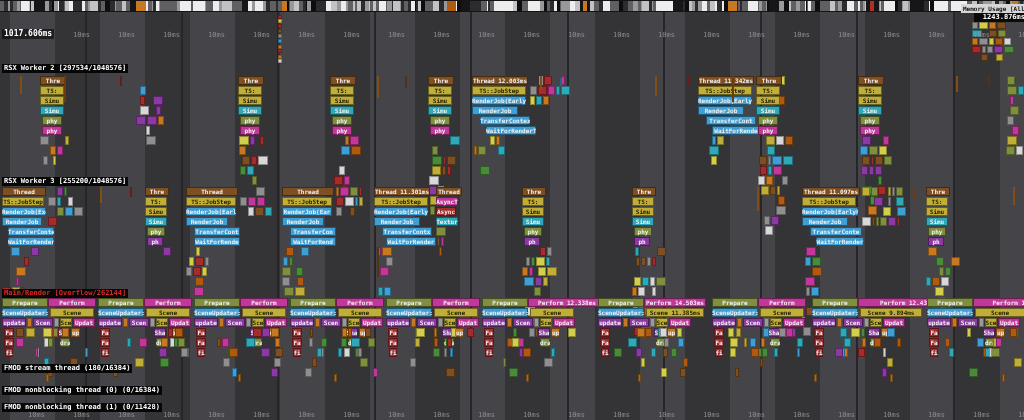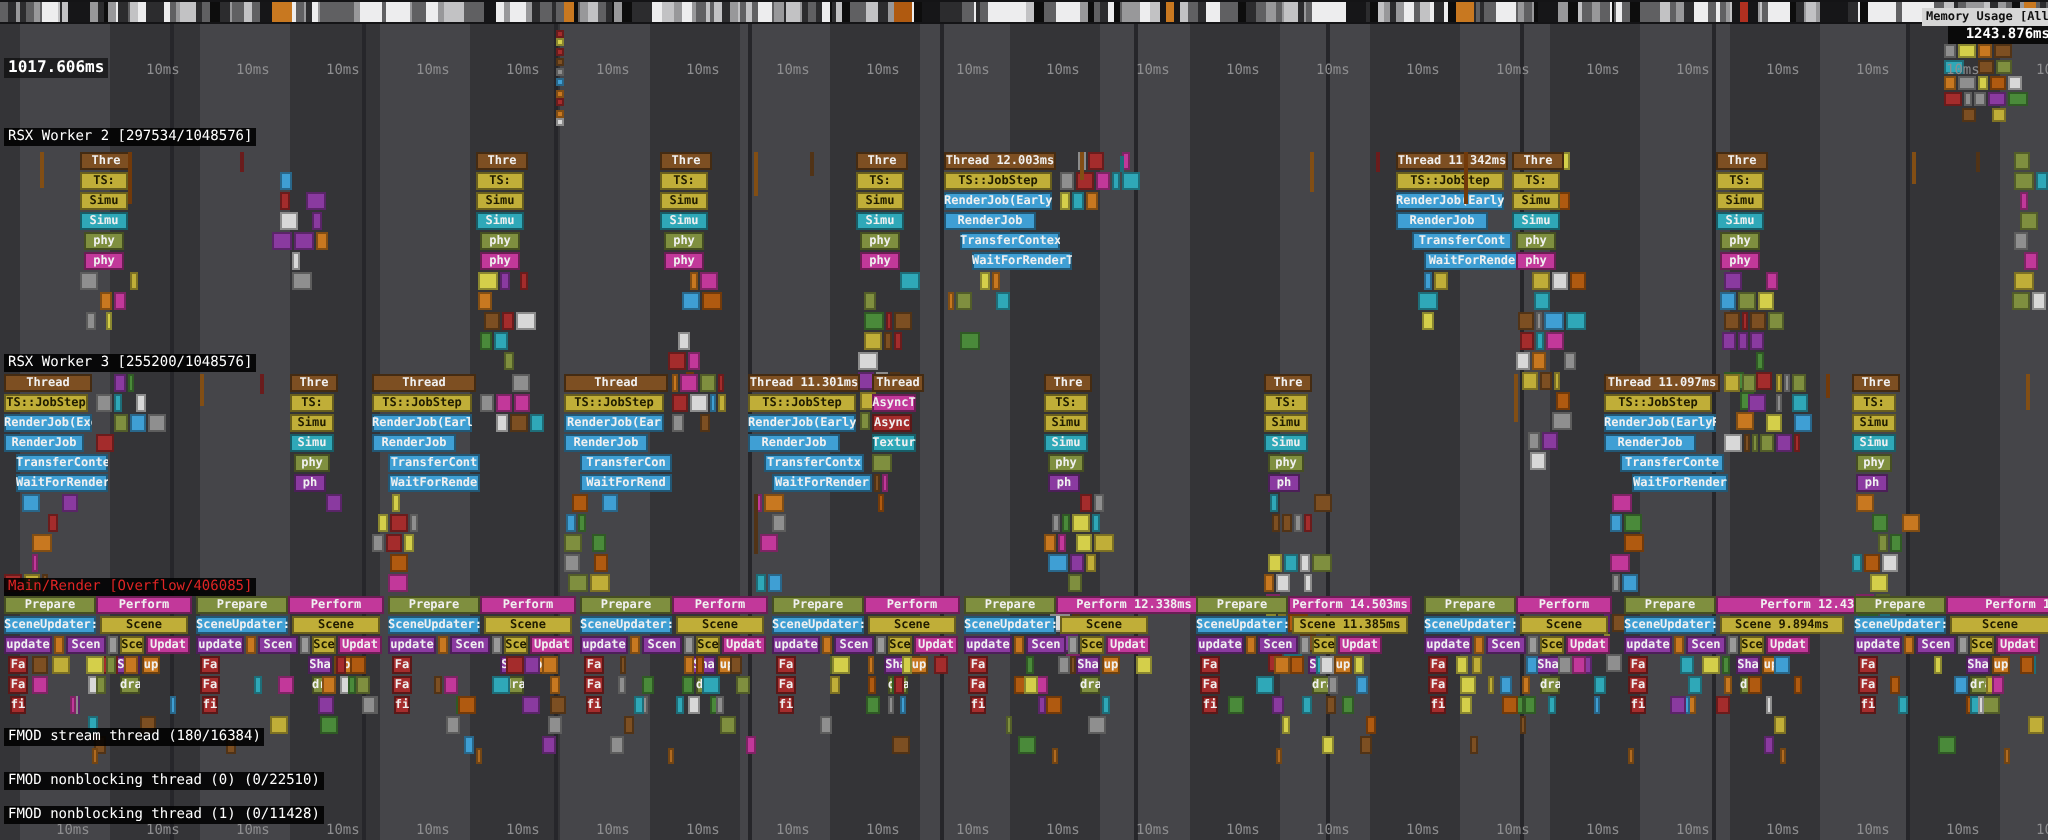--- a/index.html
+++ b/index.html
@@ -6,21 +6,21 @@
   #app{position:relative;width:1024px;height:420px;overflow:hidden;
        background:#39393c;font-family:"DejaVu Sans Mono","Liberation Mono",monospace;}
   .stripe{position:absolute;top:12px;bottom:0;}
   .ovbg{position:absolute;left:0;top:0;width:1024px;height:12px;}
   .bar{position:absolute;height:9px;line-height:9px;font-size:6px;font-weight:bold;
        color:#f0f0f0;text-align:center;overflow:hidden;white-space:nowrap;
        box-shadow:inset 0 0 0 1px rgba(0,0,0,.45);}
   .bar.dk{color:#201c00;}
   .blk{position:absolute;box-shadow:inset 0 0 0 1px rgba(0,0,0,.35);}
   .vline{position:absolute;top:12px;bottom:0;width:2px;}
-  .tlabel{position:absolute;font-size:7px;font-weight:normal;line-height:9px;
+  .tlabel{position:absolute;font-size:7px;font-weight:bold;line-height:9px;
           background:rgba(0,0,0,.88);padding:0 2px;white-space:nowrap;z-index:6;}
   .tick{position:absolute;font-size:7px;line-height:8px;color:#8e8e90;z-index:4;}
   .timelab{position:absolute;left:2px;top:29px;font-size:8px;font-weight:bold;color:#fff;
            background:rgba(0,0,0,.55);padding:0 2px;line-height:10px;z-index:7;}
   .memtitle{position:absolute;left:961px;top:4px;width:70px;height:9px;background:#d6d6d6;
             color:#101010;font-size:6px;font-weight:bold;line-height:9px;padding:0 2px;
             white-space:nowrap;z-index:8;}
   .memtime{position:absolute;left:974px;top:13px;width:50px;height:9px;background:#0a0a0a;
            color:#fff;font-size:7px;font-weight:bold;line-height:9px;text-align:right;
            padding:0 1px;white-space:nowrap;z-index:8;}
@@ -393,23 +393,23 @@
     <div class="tick" style="left: 703px; top: 411px; width: 24px; height: 8px;">10ms</div>
     <div class="tick" style="left: 748px; top: 411px; width: 24px; height: 8px;">10ms</div>
     <div class="tick" style="left: 793px; top: 411px; width: 24px; height: 8px;">10ms</div>
     <div class="tick" style="left: 838px; top: 411px; width: 24px; height: 8px;">10ms</div>
     <div class="tick" style="left: 883px; top: 411px; width: 24px; height: 8px;">10ms</div>
     <div class="tick" style="left: 928px; top: 411px; width: 24px; height: 8px;">10ms</div>
     <div class="tick" style="left: 973px; top: 411px; width: 24px; height: 8px;">10ms</div>
     <div class="tick" style="left: 1018px; top: 411px; width: 24px; height: 8px;">10ms</div>
     <div class="tlabel" style="left: 2px; top: 64px; width: auto; height: 9px; color: rgb(255, 255, 255);">RSX Worker 2 [297534/1048576]</div>
     <div class="tlabel" style="left: 2px; top: 177px; width: auto; height: 9px; color: rgb(255, 255, 255);">RSX Worker 3 [255200/1048576]</div>
-    <div class="tlabel" style="left: 2px; top: 289px; width: auto; height: 9px; color: rgb(224, 37, 37);">Main/Render [Overflow/406085]</div>
+    <div class="tlabel" style="left: 2px; top: 289px; width: auto; height: 9px; color: rgb(224, 37, 37);">Main/Render [Overflow/262144]</div>
     <div class="tlabel" style="left: 2px; top: 364px; width: auto; height: 9px; color: rgb(255, 255, 255);">FMOD stream thread (180/16384)</div>
-    <div class="tlabel" style="left: 2px; top: 386px; width: auto; height: 9px; color: rgb(255, 255, 255);">FMOD nonblocking thread (0) (0/22510)</div>
+    <div class="tlabel" style="left: 2px; top: 386px; width: auto; height: 9px; color: rgb(255, 255, 255);">FMOD nonblocking thread (0) (0/16384)</div>
     <div class="tlabel" style="left: 2px; top: 403px; width: auto; height: 9px; color: rgb(255, 255, 255);">FMOD nonblocking thread (1) (0/11428)</div>
     <div class="bar" style="left: 40px; top: 76px; width: 26px; height: 9px; background: rgb(125, 79, 34);">Thre</div>
     <div class="bar dk" style="left: 40px; top: 86px; width: 24px; height: 9px; background: rgb(192, 174, 56);">TS:</div>
     <div class="bar dk" style="left: 40px; top: 96px; width: 24px; height: 9px; background: rgb(192, 174, 56);">Simu</div>
     <div class="bar" style="left: 40px; top: 106px; width: 24px; height: 9px; background: rgb(47, 168, 184);">Simu</div>
     <div class="bar" style="left: 42px; top: 116px; width: 20px; height: 9px; background: rgb(127, 143, 63);">phy</div>
     <div class="bar" style="left: 42px; top: 126px; width: 20px; height: 9px; background: rgb(194, 56, 154);">phy</div>
     <div class="blk" style="left: 40px; top: 136px; width: 9px; height: 9px; background: rgb(143, 143, 143);"></div>
     <div class="blk" style="left: 65px; top: 136px; width: 4px; height: 9px; background: rgb(192, 174, 56);"></div>
     <div class="blk" style="left: 50px; top: 146px; width: 6px; height: 9px; background: rgb(200, 120, 32);"></div>

